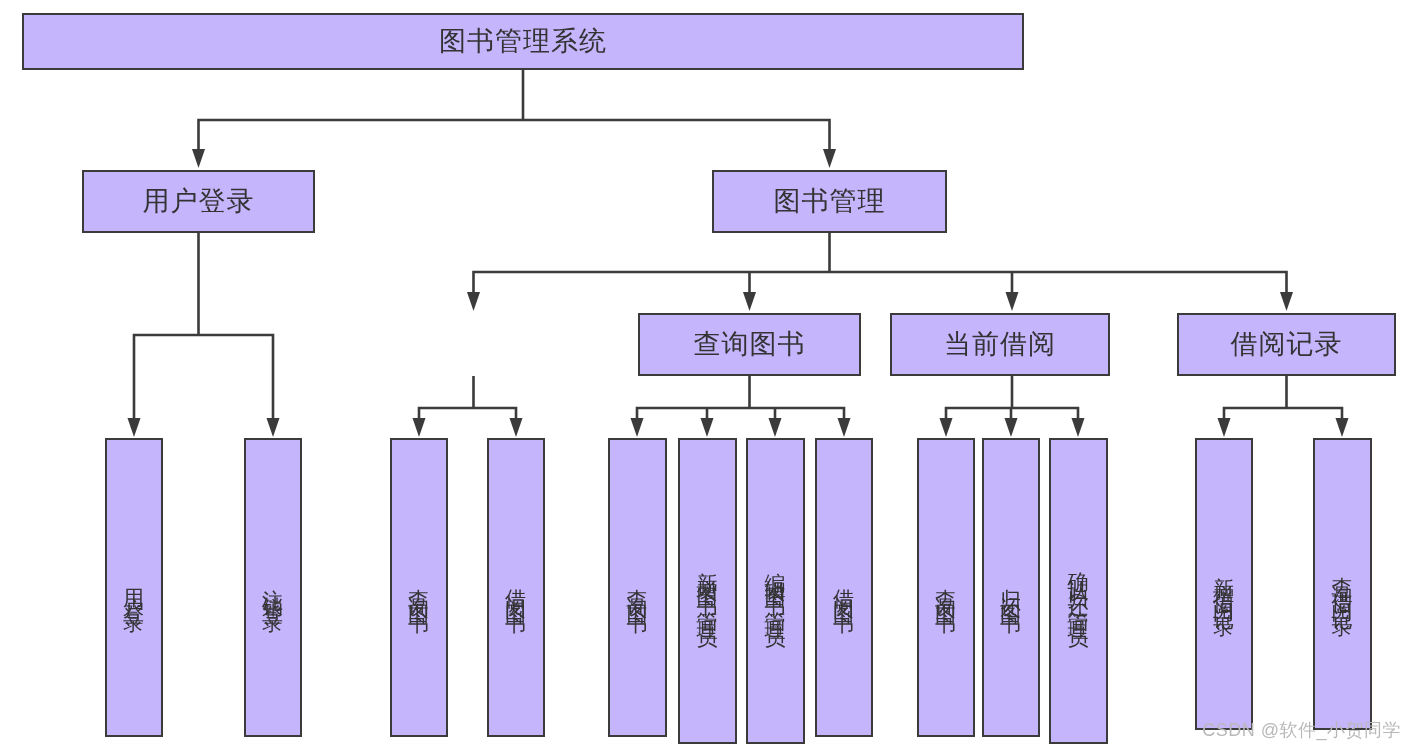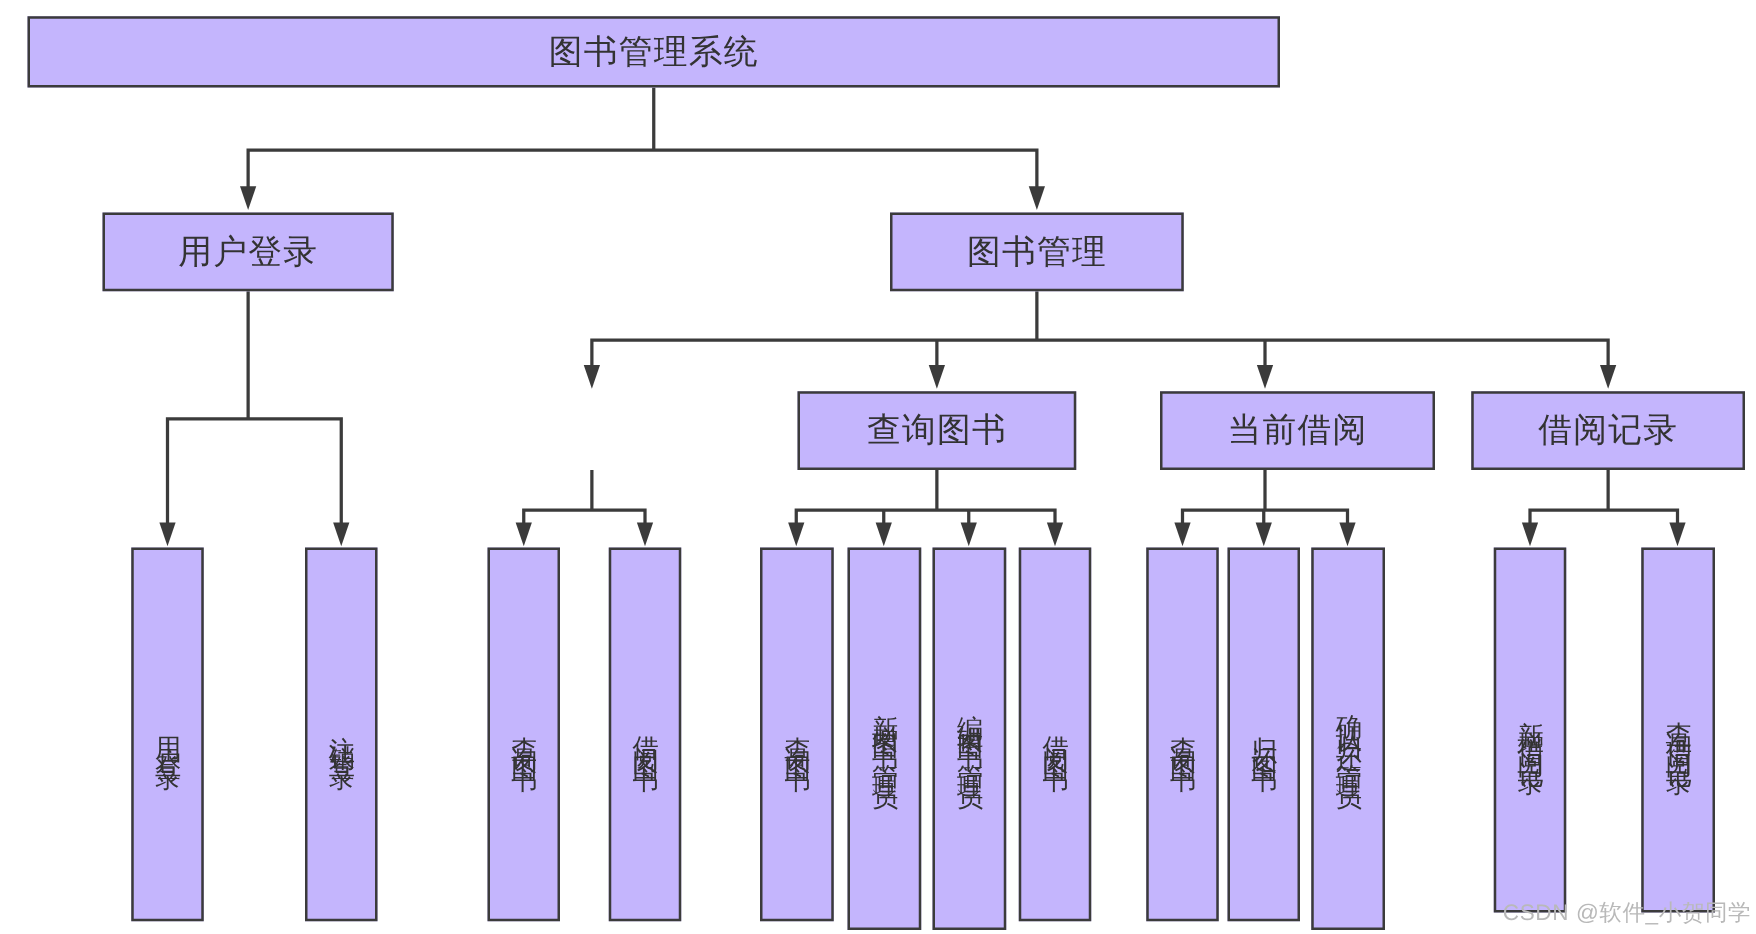--- a/index.html
+++ b/index.html
@@ -100,21 +100,21 @@
   <div class="node" style="left:82px;top:170px;width:233px;height:63px">
     <span class="label">用户登录</span>
   </div>
   <div class="node" style="left:712px;top:170px;width:235px;height:63px">
     <span class="label">图书管理</span>
   </div>
 
   <div class="node" style="left:638px;top:313px;width:223px;height:63px">
     <span class="label">查询图书</span>
   </div>
-  <div class="node" style="left:928px;top:313px;width:220px;height:63px">
+  <div class="node" style="left:890px;top:313px;width:220px;height:63px">
     <span class="label">当前借阅</span>
   </div>
   <div class="node" style="left:1177px;top:313px;width:219px;height:63px">
     <span class="label">借阅记录</span>
   </div>
 
   <div class="node leaf" style="left:105px;top:438px;width:58px;height:299px">
     <span class="label">用户登录</span>
   </div>
   <div class="node leaf" style="left:244px;top:438px;width:58px;height:299px">

